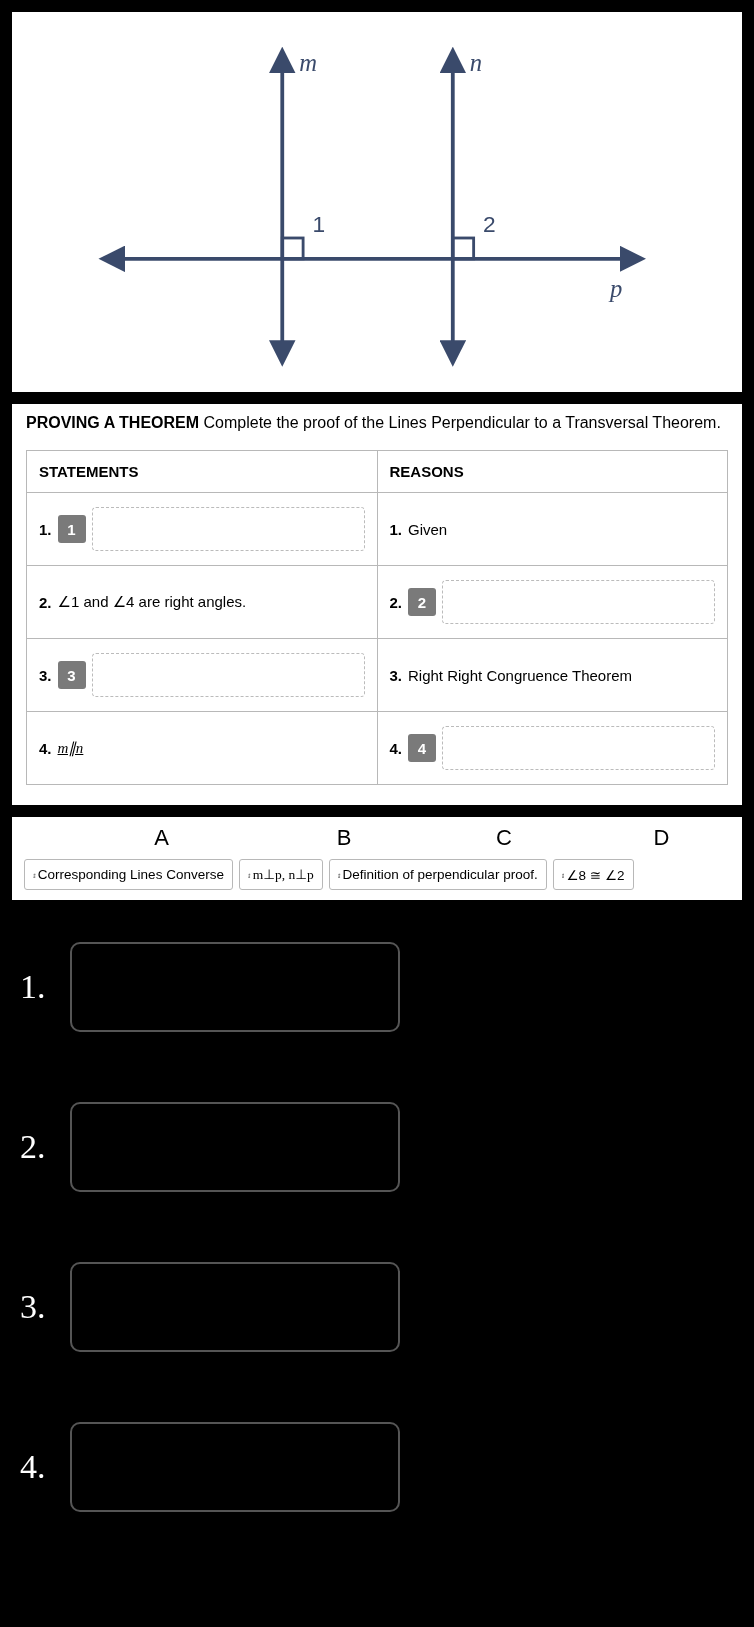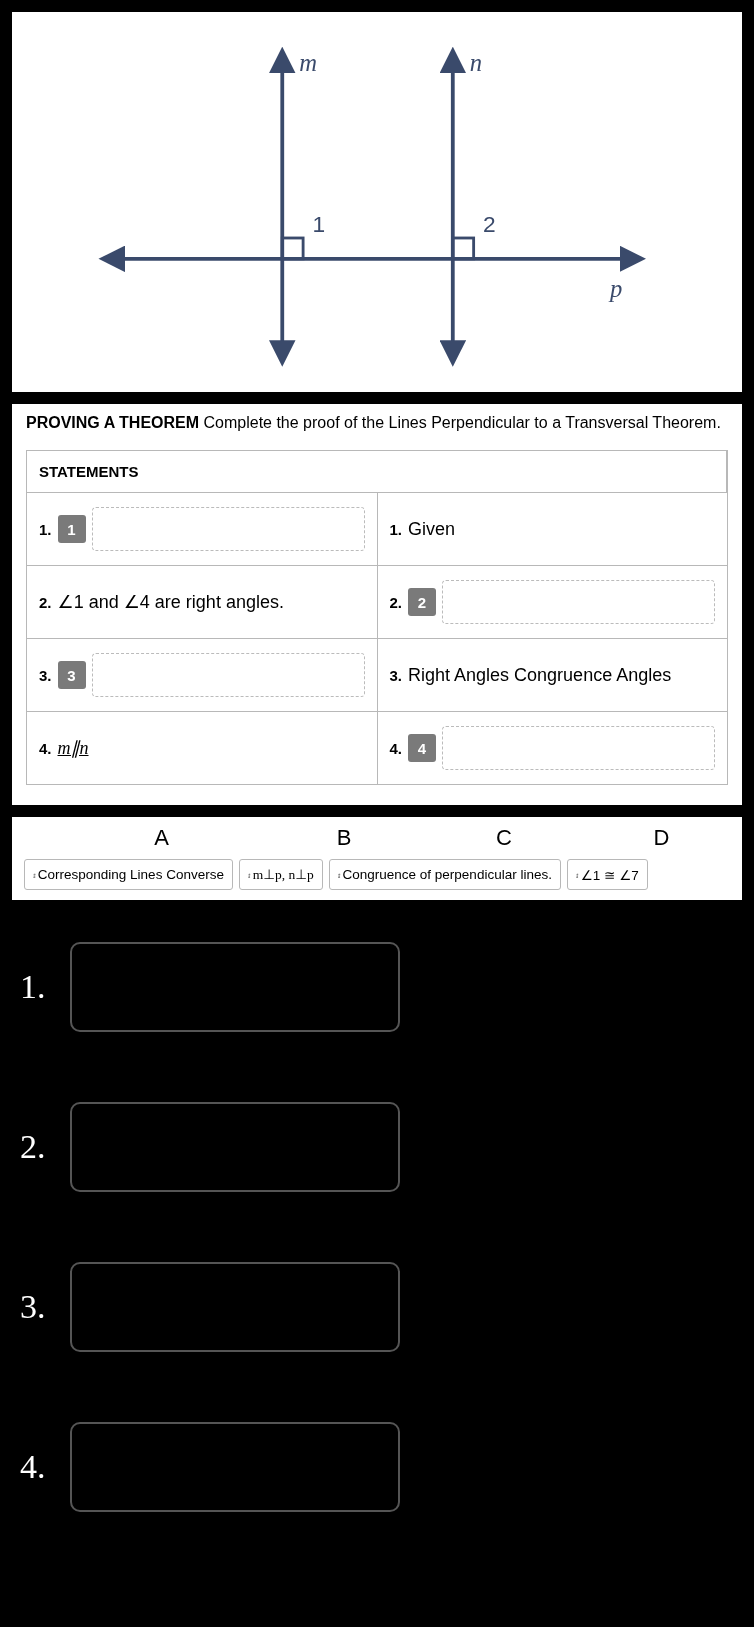--- a/index.html
+++ b/index.html
@@ -69,21 +69,21 @@
     font-size: 15px;
     flex-shrink: 0;
   }
   .dropzone {
     flex: 1;
     height: 44px;
     border: 1.5px dashed #bbb;
     border-radius: 4px;
   }
   .angle-text {
-    font-size: 18px;
+    font-size: 15px;
   }
   .italic { font-style: italic; font-family: "Times New Roman", serif; text-decoration: underline; }
   .answers-panel {
     background: #fff;
     margin: 12px;
   }
   .answers-header {
     display: flex;
     padding: 8px 12px 4px 12px;
     font-size: 22px;
@@ -168,20 +168,21 @@
 
 <div class="panel theorem-panel">
   <p class="theorem-title">
     <b>PROVING A THEOREM</b>
     <span>Complete the proof of the Lines Perpendicular to a Transversal Theorem.</span>
   </p>
 
   <div class="proof-table">
     <div class="proof-row">
       <div class="proof-col proof-head">STATEMENTS</div>
+      <div class="proof-col proof-head">REASONS</div>
     </div>
 
     <div class="proof-row">
       <div class="proof-col">
         <span class="step-num">1.</span>
         <span class="tile">1</span>
         <span class="dropzone"></span>
       </div>
       <div class="proof-col">
         <span class="step-num">1.</span>
@@ -202,21 +203,21 @@
     </div>
 
     <div class="proof-row">
       <div class="proof-col">
         <span class="step-num">3.</span>
         <span class="tile">3</span>
         <span class="dropzone"></span>
       </div>
       <div class="proof-col">
         <span class="step-num">3.</span>
-        <span class="angle-text">Right Angles Congruence Angles</span>
+        <span class="angle-text">Right Right Congruence Theorem</span>
       </div>
     </div>
 
     <div class="proof-row">
       <div class="proof-col">
         <span class="step-num">4.</span>
         <span class="angle-text italic">m∥n</span>
       </div>
       <div class="proof-col">
         <span class="step-num">4.</span>
@@ -239,25 +240,25 @@
     <div class="answer-tile">
       <span class="drag-grip">᎓᎓</span>
       <span>Corresponding Lines Converse</span>
     </div>
     <div class="answer-tile">
       <span class="drag-grip">᎓᎓</span>
       <span class="math-it">m⊥p, n⊥p</span>
     </div>
     <div class="answer-tile">
       <span class="drag-grip">᎓᎓</span>
-      <span>Congruence of perpendicular lines.</span>
-    </div>
-    <div class="answer-tile">
-      <span class="drag-grip">᎓᎓</span>
-      <span>∠1 ≅ ∠7</span>
+      <span>Definition of perpendicular proof.</span>
+    </div>
+    <div class="answer-tile">
+      <span class="drag-grip">᎓᎓</span>
+      <span>∠8 ≅ ∠2</span>
     </div>
   </div>
 </div>
 
 <div class="inputs-section">
   <div class="input-row">
     <span class="input-label">1.</span>
     <div class="input-box"></div>
   </div>
   <div class="input-row">

